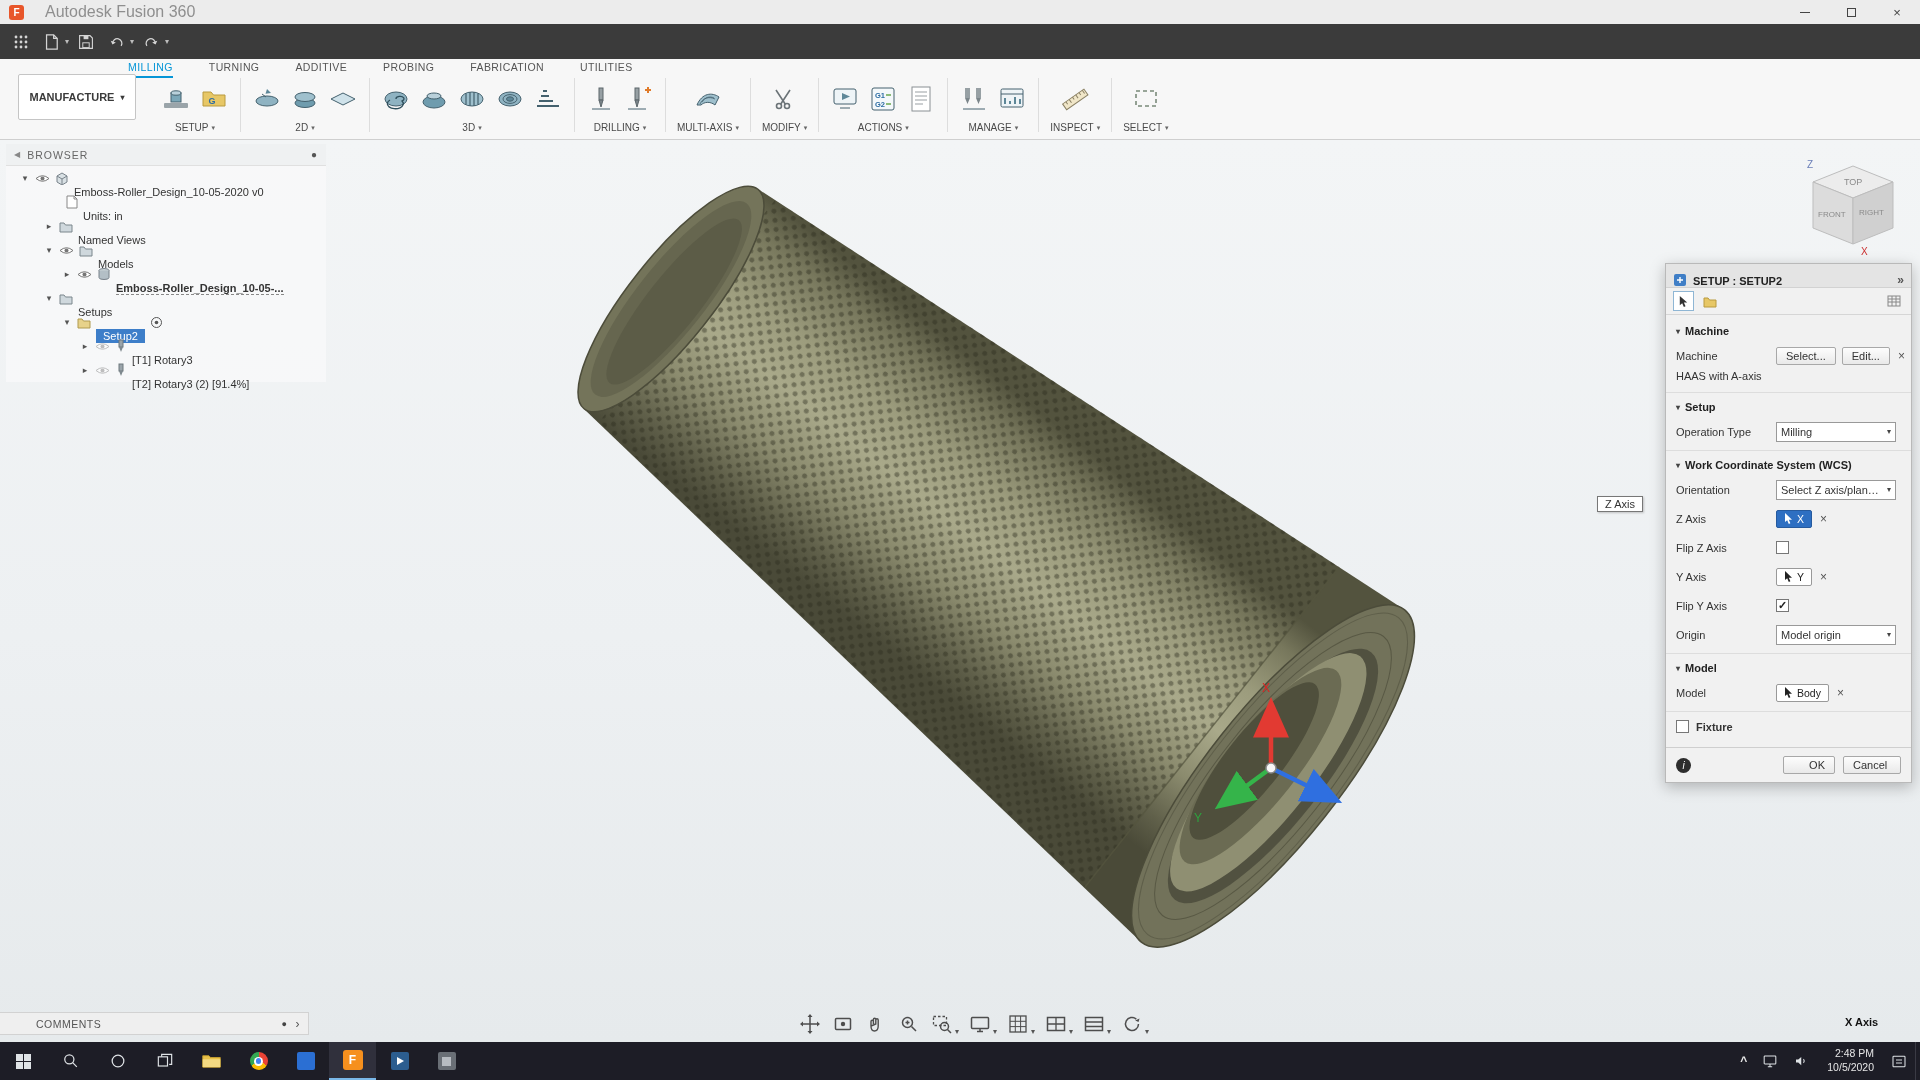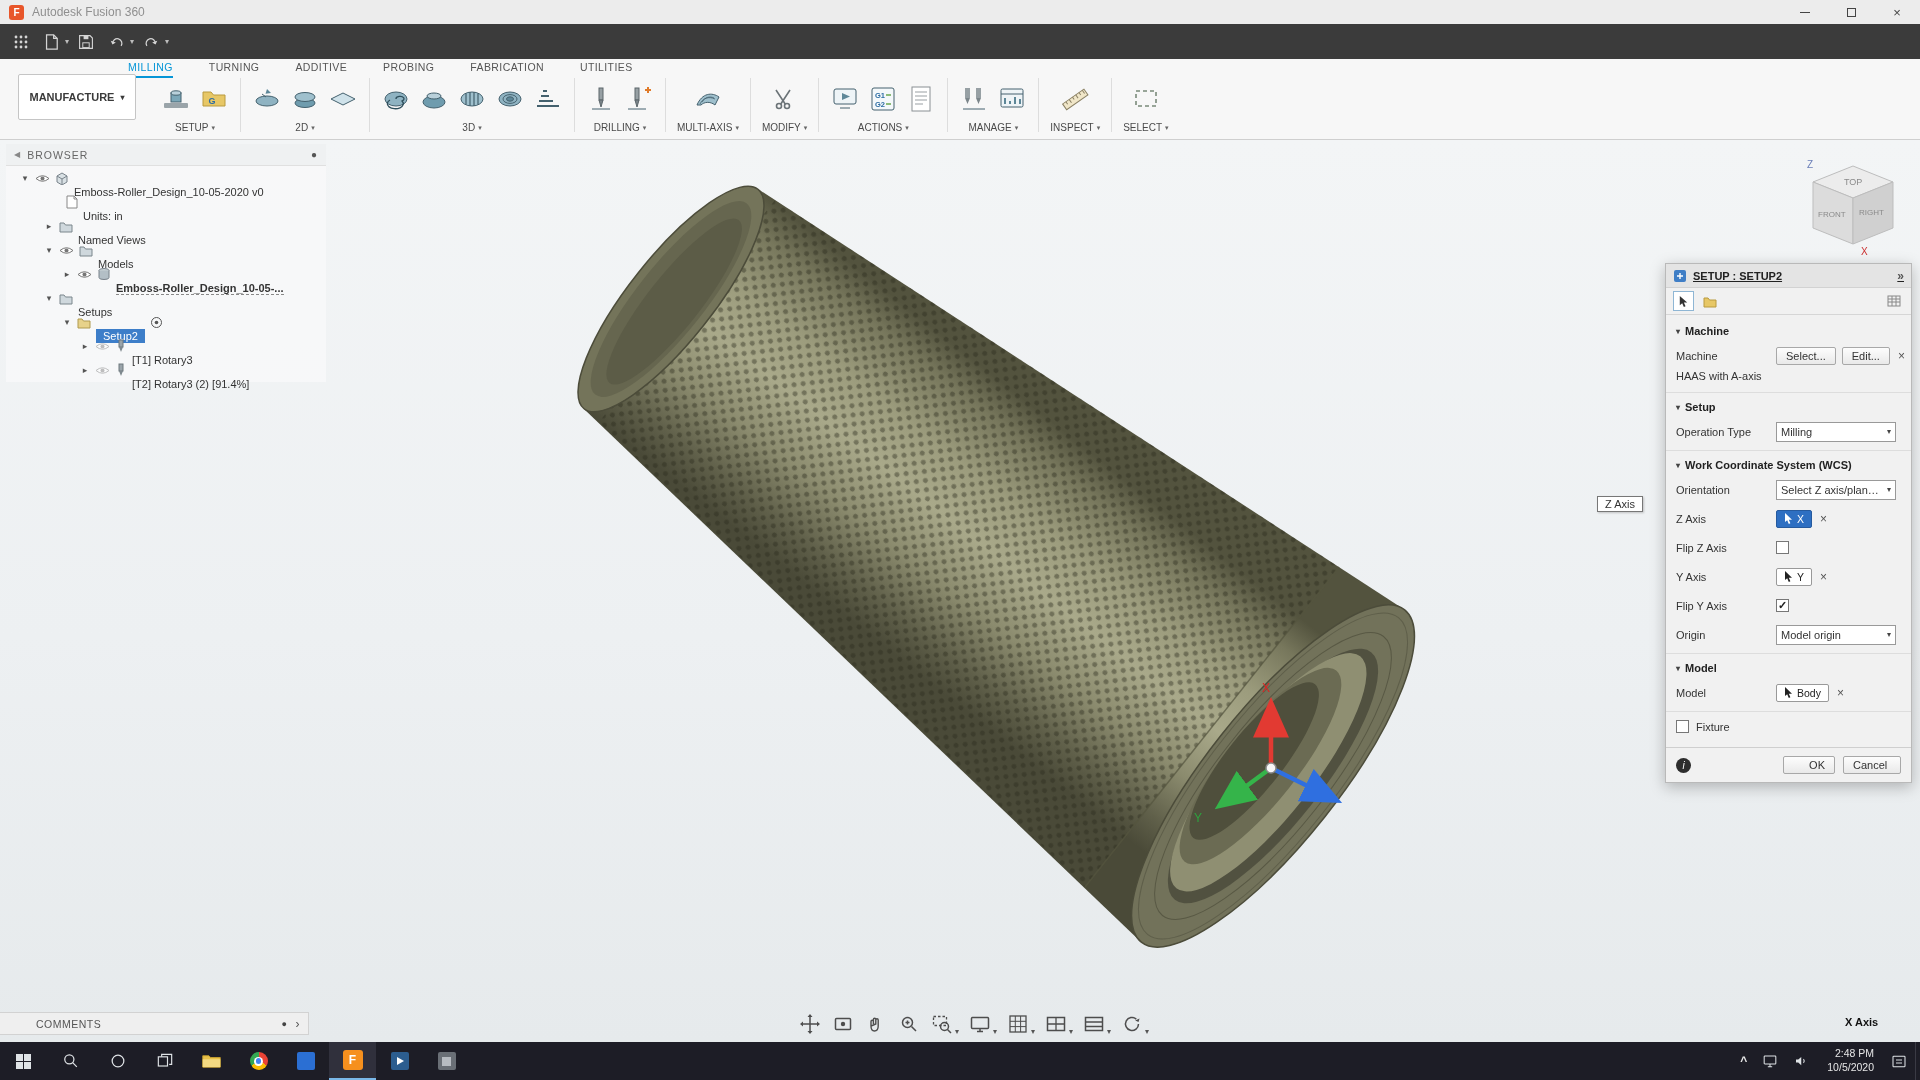--- a/index.html
+++ b/index.html
@@ -2,21 +2,21 @@
 <html><head>
 <meta charset="utf-8">
 <style>
   * { margin:0; padding:0; box-sizing:border-box; }
   html,body { width:1920px; height:1080px; overflow:hidden; font-family:"Liberation Sans",sans-serif; background:#fff; }
   .abs { position:absolute; }
 
   
   .titlebar { left:0; top:0; width:1920px; height:24px; background:#ececec; display:flex; align-items:center; z-index:20; }
   .fusion-logo { width:15px; height:15px; margin:0 8px 0 9px; background:#e8562a; border-radius:3px; color:#fff; font-weight:bold; font-size:10px; display:flex; align-items:center; justify-content:center; }
-  .tb-title { font-size:12px; color:#8f8f8f; }
+  .tb-title { font-size:16px; color:#8f8f8f;margin-left:13px; }
   .win-controls { margin-left:auto; display:flex; height:100%; }
   .win-btn { width:46px; display:flex; align-items:center; justify-content:center; color:#444; font-size:13px; }
   .wm-bar { width:10px; height:1px; background:#444; }
   .wm-box { width:9px; height:9px; border:1px solid #444; }
 
   
   .appbar { left:0; top:24px; width:1920px; height:35px; background:#3b3b3b; display:flex; align-items:center; z-index:20; color:#d5d5d5; }
   .ab-left { display:flex; align-items:center; gap:4px; padding-left:8px; }
   .abicon { width:26px; height:26px; display:flex; align-items:center; justify-content:center; }
   .ab-caret { font-size:8px; color:#bdbdbd; margin-left:-3px; }
@@ -70,21 +70,21 @@
   .navbar { left:798px; top:1012px; display:flex; align-items:center; gap:9px; z-index:2; }
   .nicon { display:flex; align-items:flex-end; }
   .ncaret { font-size:8px; color:#555; margin-left:1px; }
   .comments { left:0; top:1012px; width:309px; height:23px; background:#efefef; border:1px solid #d2d2d2; border-left:none; display:flex; align-items:center; padding:0 8px 0 36px; font-size:10.5px; letter-spacing:.5px; color:#555; z-index:3; }
   .comments .c-spacer { flex:1; }
   .comments .c-dot { font-size:9px; color:#444; margin-right:8px; }
   .comments .c-chev { font-size:12px; color:#555; }
 
   
   .setup-dialog { left:1665px; top:263px; width:247px; background:#f1f1f1; border:1px solid #b9b9b9; box-shadow:0 4px 14px rgba(0,0,0,.25); font-size:11px; color:#333; display:flex; flex-direction:column; z-index:4; }
-  .sd-header { height:24px; background:#e4e4e4; display:flex; align-items:center; gap:6px; padding:0 7px; font-weight:bold; color:#222; border-bottom:1px solid #d2d2d2;text-decoration:underline; }
+  .sd-header { height:24px; background:#e4e4e4; display:flex; align-items:flex-end; gap:6px; padding:0 7px; font-weight:bold; color:#222; border-bottom:1px solid #d2d2d2; }
   .sd-collapse { margin-left:auto; color:#555; font-size:12px; }
   .sd-tabs { height:27px; display:flex; align-items:center; padding:0 7px; gap:5px; border-bottom:1px solid #d6d6d6; }
   .sd-tab { width:21px; height:20px; display:flex; align-items:center; justify-content:center; border:1px solid transparent; }
   .sd-tab.active { background:#fff; border-color:#8fb6d4; }
   .sd-tab.right { margin-left:auto; }
   .sd-body { padding:2px 10px 6px; }
   .sec-h { display:flex; align-items:center; gap:5px; font-weight:bold; color:#222; margin:8px 0 4px; }
   .sec-h .tri2 { font-size:8px; color:#444; }
   .frow { display:flex; align-items:center; min-height:29px; }
   .flabel { width:100px; color:#333; flex-shrink:0; }
@@ -729,21 +729,21 @@
           <svg width="9" height="11" viewBox="0 0 9 11">
               <path d="M1 0v9l2.2-1.8L4.8 11l1.6-.7-1.6-3.6H8z" fill="#222"></path>
             </svg>
           <span>Body</span>
         </span>
         <span class="xbtn">×</span>
       </span>
     </div>
     <div class="sep"></div>
 
-    <div class="frow" style="font-weight:normal">
+    <div class="frow" style="font-weight:bold">
       <span class="cb" style="margin-right:7px"></span>
       <span>Fixture</span>
     </div>
   </div>
   <div class="sd-footer">
     <span class="info-circle">i</span>
     <span class="f-spacer"></span>
     <span class="btn btn-ok">OK</span>
     <span class="btn btn-cancel">Cancel</span>
   </div>

